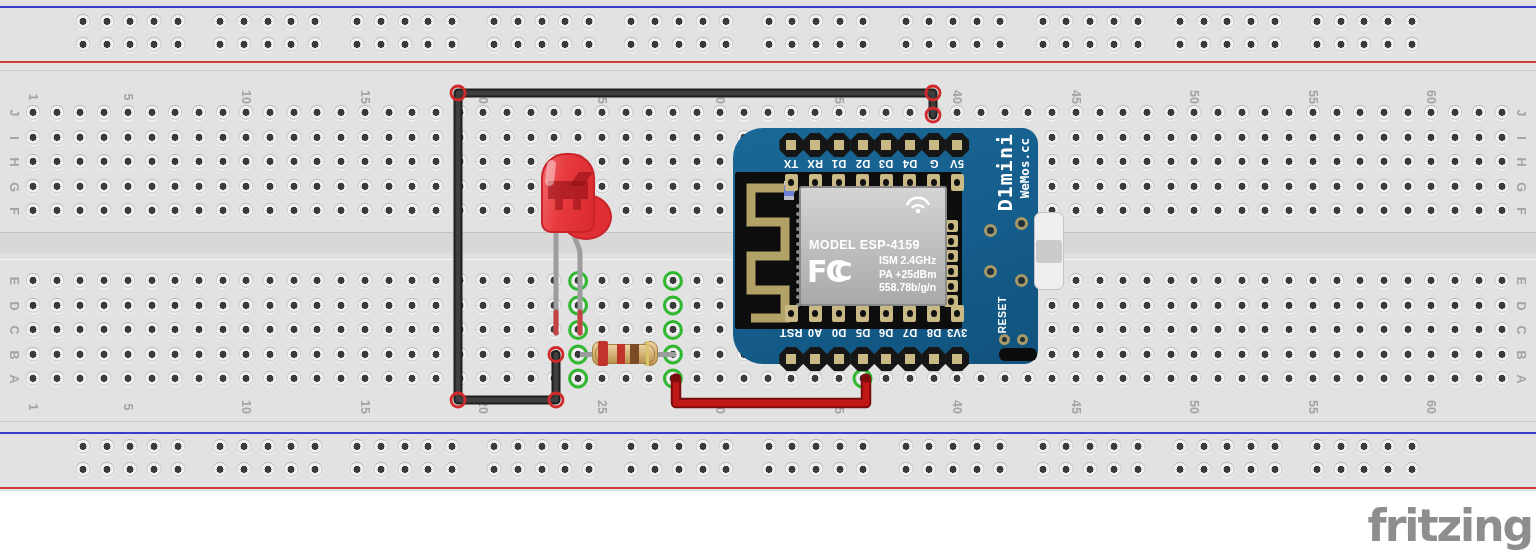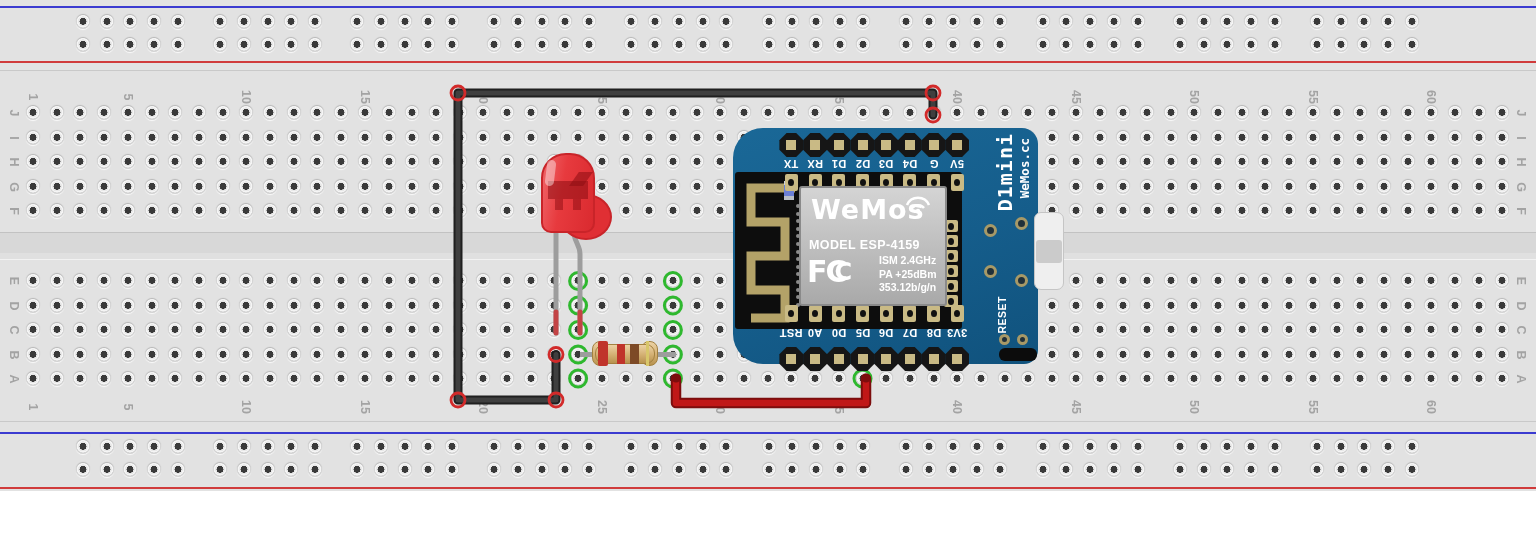--- a/index.html
+++ b/index.html
@@ -1126,32 +1126,31 @@
           <i style="left: 4px; top: 3px;"></i>
         </div>
         <div class="pad" style="left: 944px; top: 280px; width: 14px; height: 12px;">
           <i style="left: 4px; top: 3px;"></i>
         </div>
         <div class="pad" style="left: 944px; top: 295px; width: 14px; height: 12px;">
           <i style="left: 4px; top: 3px;"></i>
         </div>
       </div>
     <div id="shield">
-      <span id="wemos-logo">WeMos</span>
       <svg class="abs" style="left:102px;top:2px;" width="30" height="24">
         <path d="M4,15 A12,12 0 0 1 26,15" fill="none" stroke="#fff" stroke-width="2.6"></path>
         <path d="M9,18 A8,8 0 0 1 21,18" fill="none" stroke="#fff" stroke-width="2.6"></path>
         <circle cx="15" cy="21" r="2.2" fill="#fff"></circle>
       </svg>
       <span id="model-line">MODEL  ESP-4159</span>
       <span id="fcc"><span>FC</span><span class="c2">C</span></span>
       <div id="specs">
         <div>ISM 2.4GHz</div>
         <div>PA +25dBm</div>
-        <div>353.12b/g/n</div>
+        <div>558.78b/g/n</div>
       </div>
     </div>
     <div id="pins-top">
         <div class="pin-oct" style="left: 779.4px; top: 133px;">
           <i></i>
         </div>
         <span class="pin-label" style="left: 791.4px; top: 164px;">TX</span>
         <div class="pin-oct" style="left: 803.1px; top: 133px;">
           <i></i>
         </div>
@@ -1223,13 +1222,14 @@
     <span class="via" style="left:1015px;top:274px;"></span>
     <span class="vtext" id="reset-label">RESET</span>
     <span class="via small" style="left:999px;top:334px;"></span>
     <span class="via small" style="left:1017px;top:334px;"></span>
     <div id="reset-button"></div>
     <div id="usb">
         <i></i>
       </div>
   </div>
 
+  <div id="fritzing-logo">fritzing</div>
 </div>
 
 </body></html>

